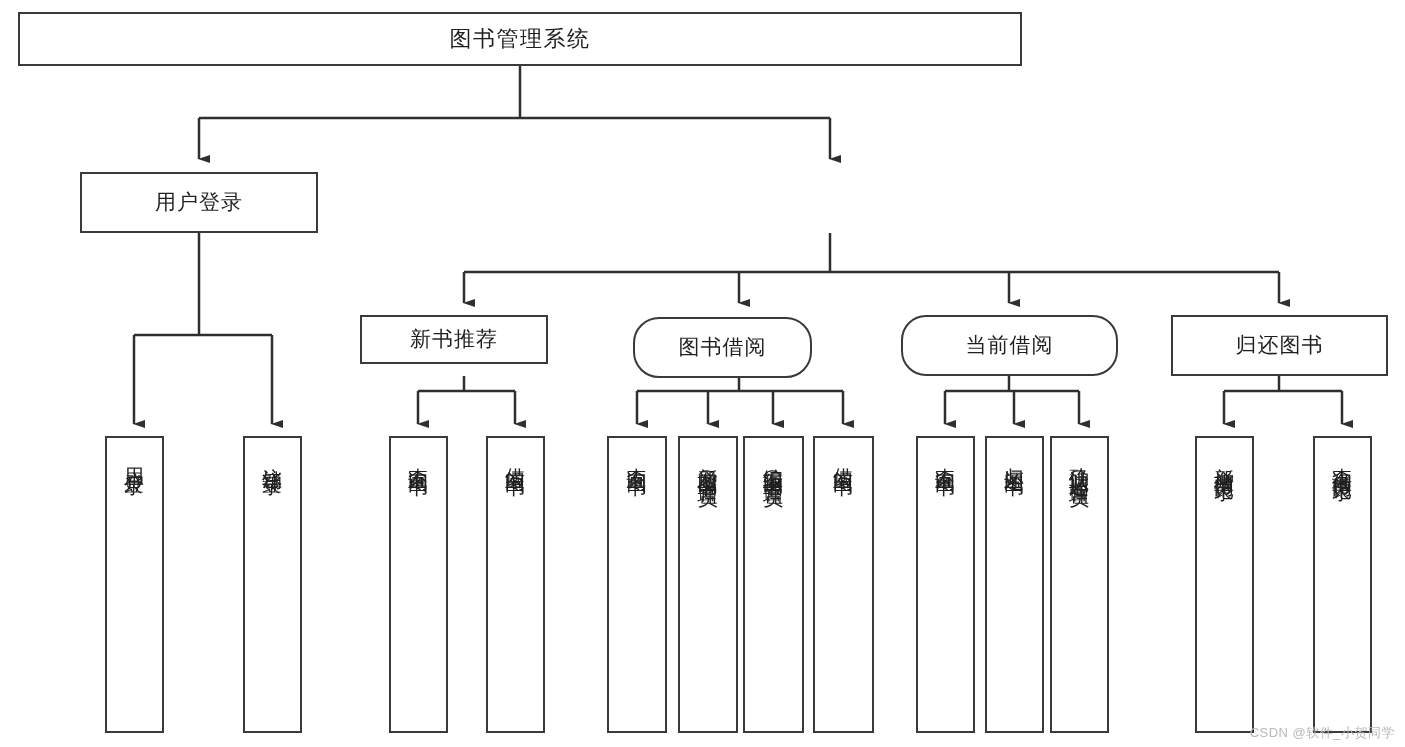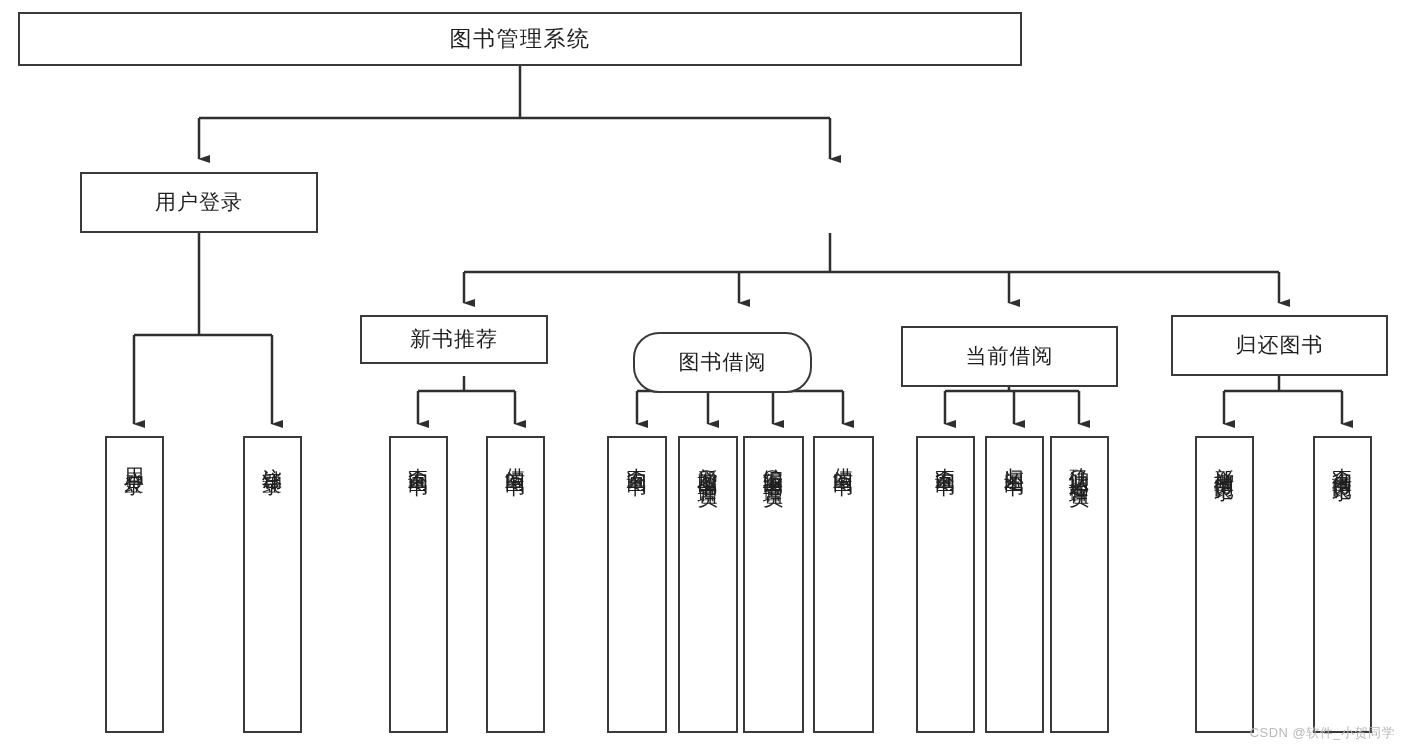--- a/index.html
+++ b/index.html
@@ -131,25 +131,25 @@
 
   <div class="node horiz" style="left:80px;top:172px;width:238px;height:61px;">
     <span class="label">用户登录</span>
   </div>
 
 
   <div class="node horiz" style="left:360px;top:315px;width:188px;height:49px;">
     <span class="label">新书推荐</span>
   </div>
 
-  <div class="node horiz" style="left:633px;top:332px;width:179px;height:61px;border-radius:26px;">
+  <div class="node horiz" style="left:633px;top:317px;width:179px;height:61px;border-radius:26px;">
     <span class="label">图书借阅</span>
   </div>
 
-  <div class="node horiz" style="left:901px;top:326px;width:217px;height:61px;">
+  <div class="node horiz" style="left:901px;top:315px;width:217px;height:61px;border-radius:25px;">
     <span class="label">当前借阅</span>
   </div>
 
   <div class="node horiz" style="left:1171px;top:315px;width:217px;height:61px;">
     <span class="label">归还图书</span>
   </div>
 
   <div class="node leaf" style="left:105px;top:436px;width:59px;height:297px;">
     <span class="label">用户登录</span>
   </div>

